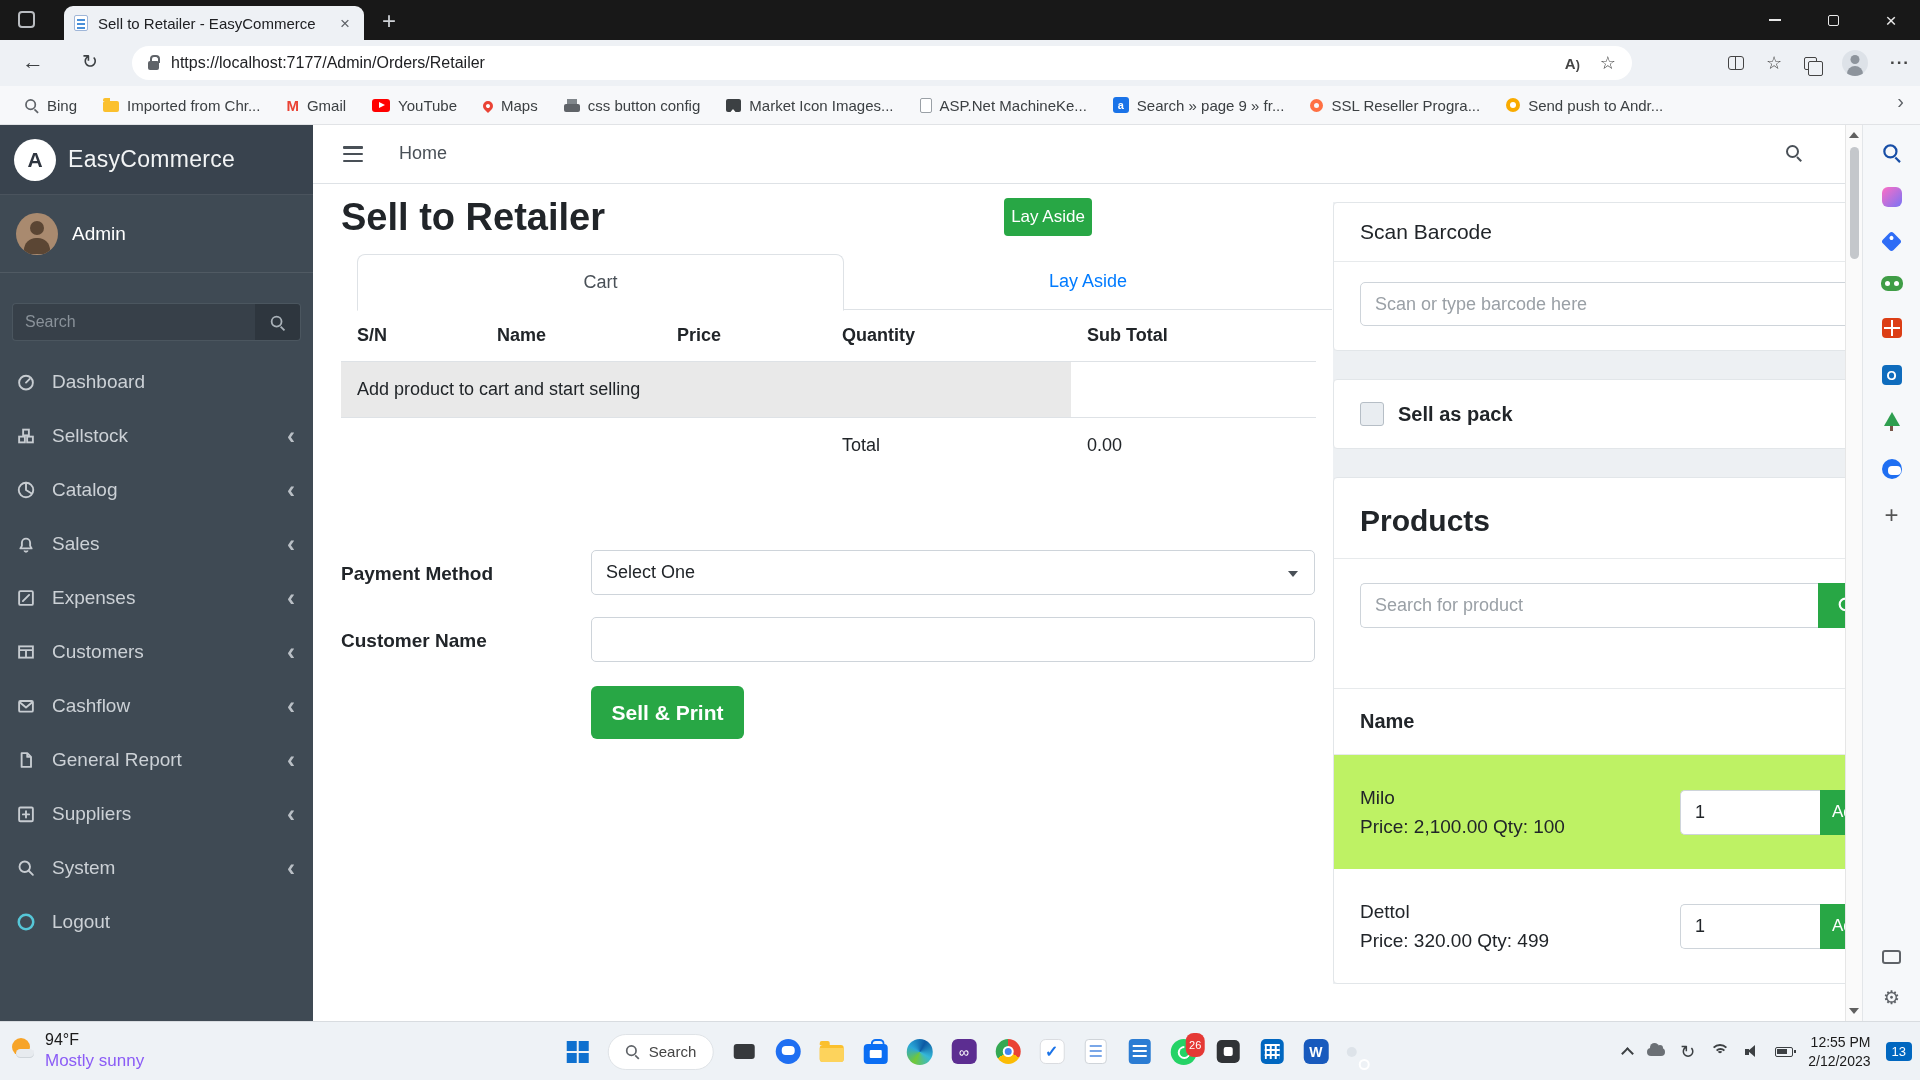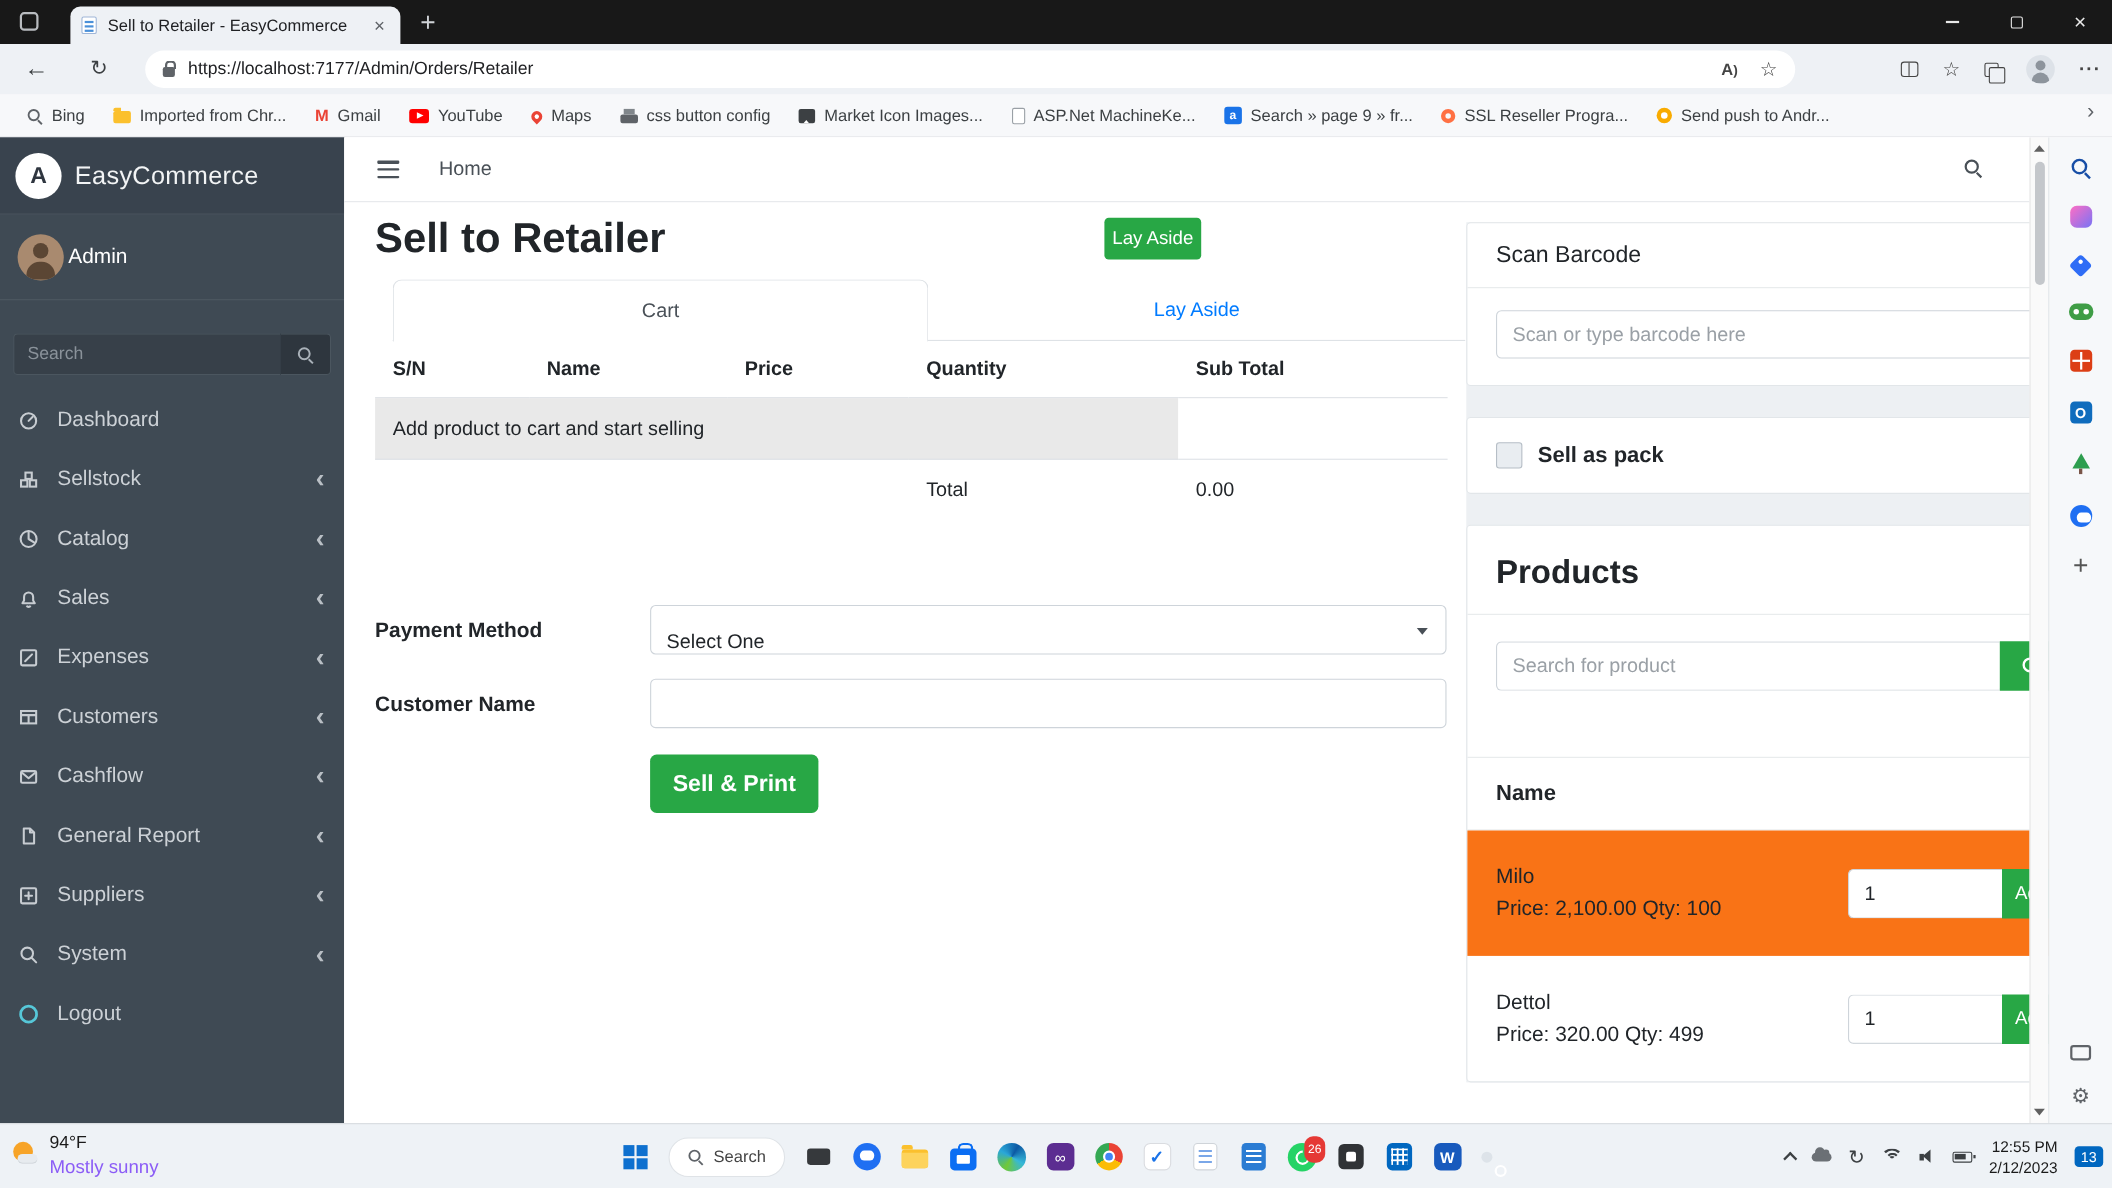--- a/index.html
+++ b/index.html
@@ -72,21 +72,21 @@
   .odot::after{content:"";position:absolute;left:4px;top:4px;width:6px;height:6px;border-radius:50%;background:#fff}
 
   
   .content{position:absolute;left:0;top:125px;width:100%;height:896px;background:#fff}
 
   
   .sidebar{position:absolute;left:0;top:0;width:313px;height:896px;background:#3f4a54}
   .brand{height:70px;background:#39434e;border-bottom:1px solid rgba(255,255,255,.09);display:flex;align-items:center;gap:12px;padding-left:14px}
   .logo-circle{width:42px;height:42px;border-radius:50%;background:#fff;display:flex;align-items:center;justify-content:center;font-weight:bold;font-size:21px;color:#2f3640}
   .brand-text{color:#f2f4f5;font-size:23px;letter-spacing:.3px}
-  .userrow{height:78px;border-bottom:1px solid rgba(255,255,255,.09);display:flex;align-items:center;gap:4px;padding-left:16px}
+  .userrow{height:78px;border-bottom:1px solid rgba(255,255,255,.09);display:flex;align-items:center;gap:14px;padding-left:16px}
   .avatar{position:relative;width:42px;height:42px;border-radius:50%;background:#a98a6f;overflow:hidden}
   .avatar::before{content:"";position:absolute;top:8px;left:50%;transform:translateX(-50%);width:14px;height:14px;border-radius:50%;background:#5b4634}
   .avatar::after{content:"";position:absolute;top:25px;left:50%;transform:translateX(-50%);width:26px;height:16px;border-radius:12px 12px 0 0;background:#5b4634}
   .username{color:#fff;font-size:19px}
   .sbsearch{display:flex;margin:30px 12px 0 12px;height:38px}
   .sbsearch input{flex:1;background:#374049;border:1px solid #4b565f;border-right:none;border-radius:4px 0 0 4px;color:#cfd4d9;font-size:16px;padding:0 12px;outline:none}
   .sbsearch input::placeholder{color:#8a929a}
   .sbsearch button{width:46px;background:#2e363e;border:1px solid #4b565f;border-left:none;border-radius:0 4px 4px 0;display:flex;align-items:center;justify-content:center}
   .sbsearch .mag{color:#aab2b9;transform:scale(.9)}
   .menu{margin-top:14px}
@@ -114,42 +114,42 @@
 
   table.cart{position:absolute;left:28px;top:126px;width:975px;border-collapse:collapse;table-layout:fixed}
   table.cart th{font-size:18px;font-weight:bold;color:#212529;text-align:left;padding:15px 16px;border-bottom:1px solid #dee2e6}
   table.cart td{font-size:18px;color:#212529;padding:17px 16px}
   .empty-cell{background:#e9e9e9}
   .total-row td{border-top:1px solid #dee2e6;font-weight:normal}
 
   .form-label{position:absolute;font-size:19px;font-weight:bold;color:#212529}
   .form-control{border:1px solid #ced4da;border-radius:5px;font-size:18px;color:#212529;padding:0 14px;outline:none;background:#fff;font-family:"Liberation Sans",sans-serif}
   .form-control::placeholder{color:#9aa0a6}
-  .selectbox{position:absolute;left:278px;top:366px;width:724px;height:45px;border:1px solid #ced4da;border-radius:5px;display:flex;align-items:flex-end;padding:0 14px;font-size:18px;color:#212529;cursor:pointer}
+  .selectbox{position:absolute;left:278px;top:366px;width:724px;height:45px;border:1px solid #ced4da;border-radius:5px;display:flex;align-items:center;padding:0 14px;font-size:18px;color:#212529;cursor:pointer}
   .selectbox::after{content:"";position:absolute;right:16px;top:50%;margin-top:-2px;border-left:5px solid transparent;border-right:5px solid transparent;border-top:6px solid #495057}
   .customer-input{position:absolute;left:278px;top:433px;width:724px;height:45px}
   .sellprint{position:absolute;left:278px;top:502px;width:153px;height:53px;font-size:21px;font-weight:bold;border-radius:6px}
 
   
   .rightcol{position:absolute;left:1020px;top:18px;width:568px;display:flex;flex-direction:column;gap:28px;background:#edf0f3}
   .card{background:#fff;border:1px solid #e2e6e9;border-radius:4px}
   .card-header{padding:17px 26px;font-size:21px;color:#212529;border-bottom:1px solid #e7eaec}
   .card-body{padding:20px 26px 24px 26px}
   .scan-input{width:100%;height:44px}
   .packrow{display:flex;align-items:center;gap:14px;padding:22px 26px}
   .packrow input[type=checkbox]{appearance:none;width:24px;height:24px;background:#e9edf1;border:1px solid #b6bec6;border-radius:3px;cursor:pointer}
   .pack-label{font-size:20px;font-weight:bold;color:#212529}
   .prod-heading{padding:26px 26px 20px 26px;font-size:30px;font-weight:600;color:#212529;border-bottom:1px solid #e7eaec}
   .prod-search{padding:24px 26px 60px 26px;border-bottom:1px solid #e7eaec;display:flex}
   .prod-search input{flex:1;height:45px;border-radius:5px 0 0 5px;border-right:none}
   .prod-search button{width:56px;height:45px;border-radius:0 5px 5px 0;display:flex;align-items:center;justify-content:center}
   .prod-search .mag{color:#fff;transform:scale(1.05)}
   .name-header{padding:21px 26px;font-size:20px;font-weight:bold;color:#212529;border-bottom:1px solid #e7eaec}
   .prow{height:114px;display:flex;align-items:center;padding:0 26px;gap:10px}
-  .prow.stripe{background:#f97316}
+  .prow.stripe{background:#bef264}
   .pinfo{flex:1;font-size:19px;color:#212529;line-height:1.35}
   .pname{margin-bottom:3px}
   .pqty-group{display:flex}
   .pqty-group input{width:140px;height:45px;border-radius:5px 0 0 5px;border-right:none}
   .add-btn{width:54px;height:45px;font-size:17px;border-radius:0 5px 5px 0}
 
   
   .pagescroll{position:absolute;left:1845px;top:0;width:17px;height:896px;background:#fafafa;border-left:1px solid #e6e6e6;display:flex;flex-direction:column;align-items:center}
   .scroll-thumb{position:absolute;top:22px;left:4px;width:9px;height:112px;background:#c4c7cb;border-radius:5px}
   .pagescroll .tri-up{margin-top:7px}

